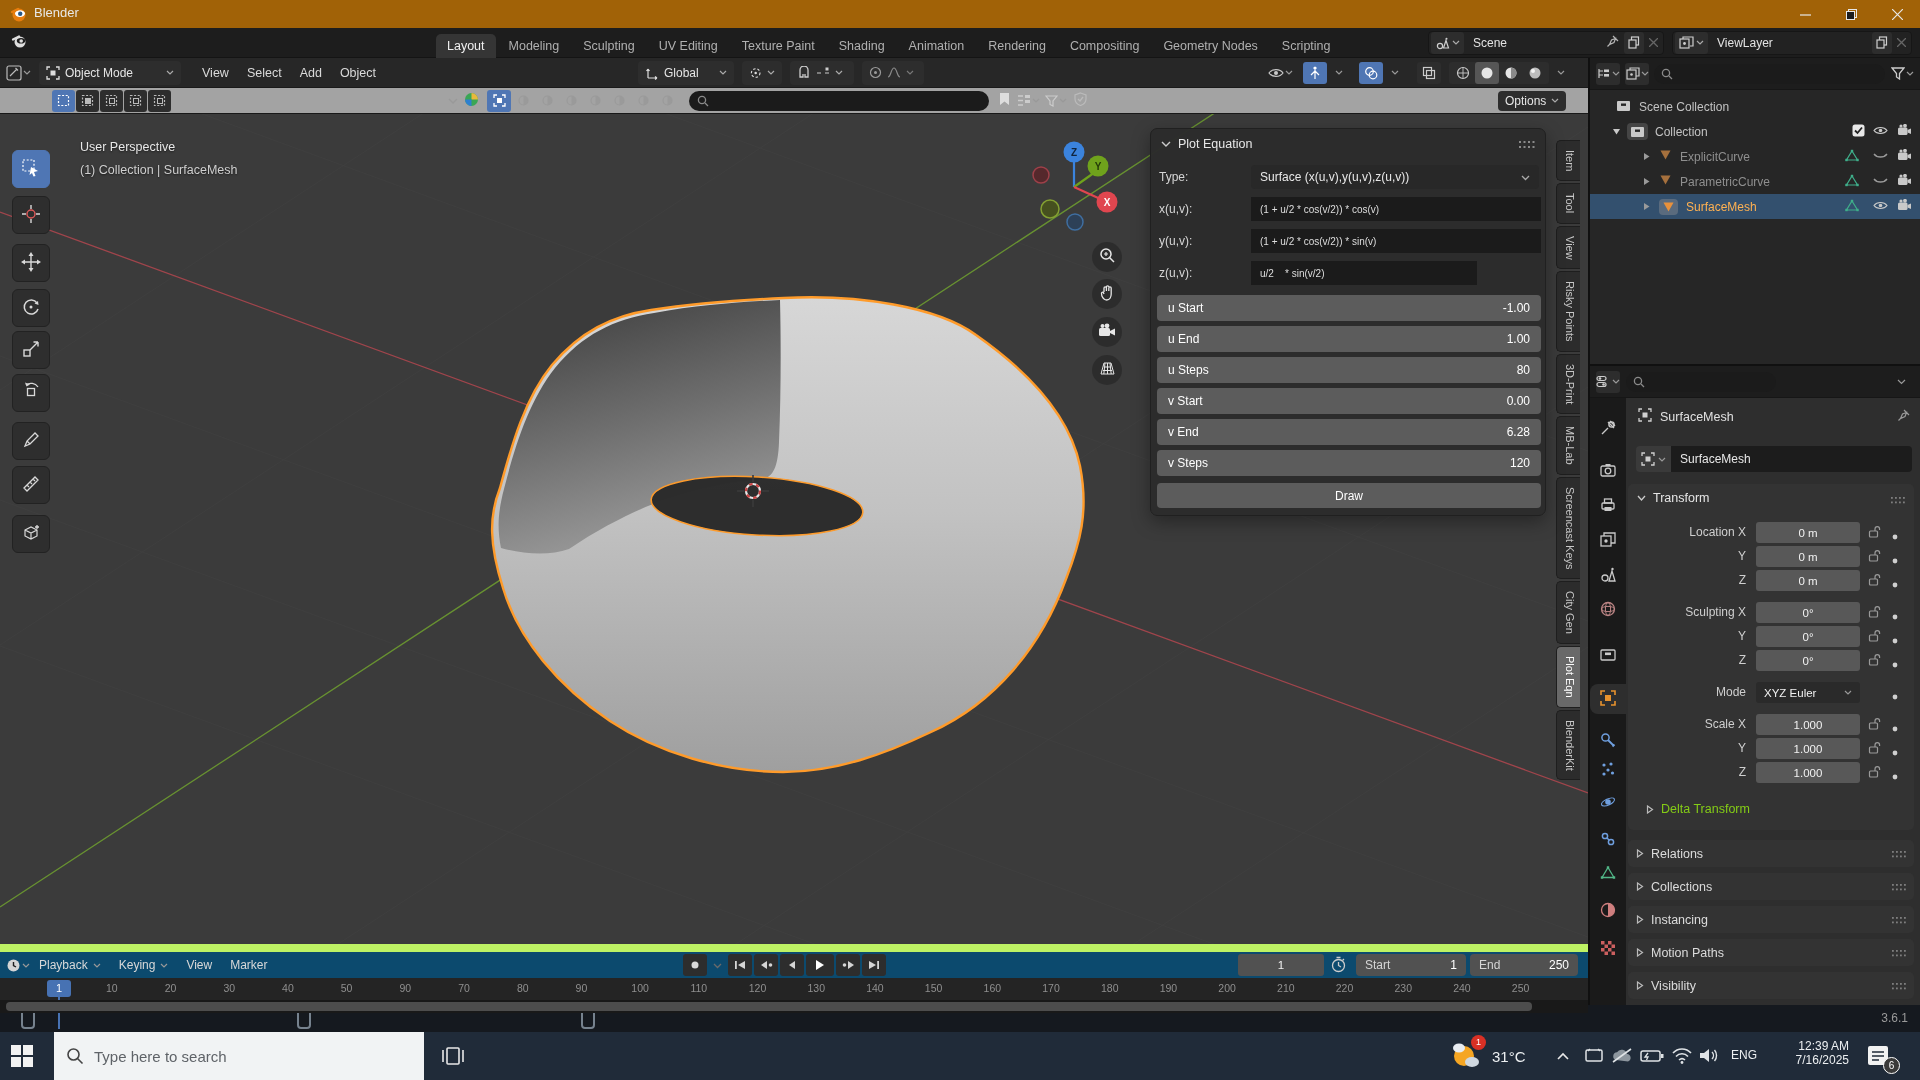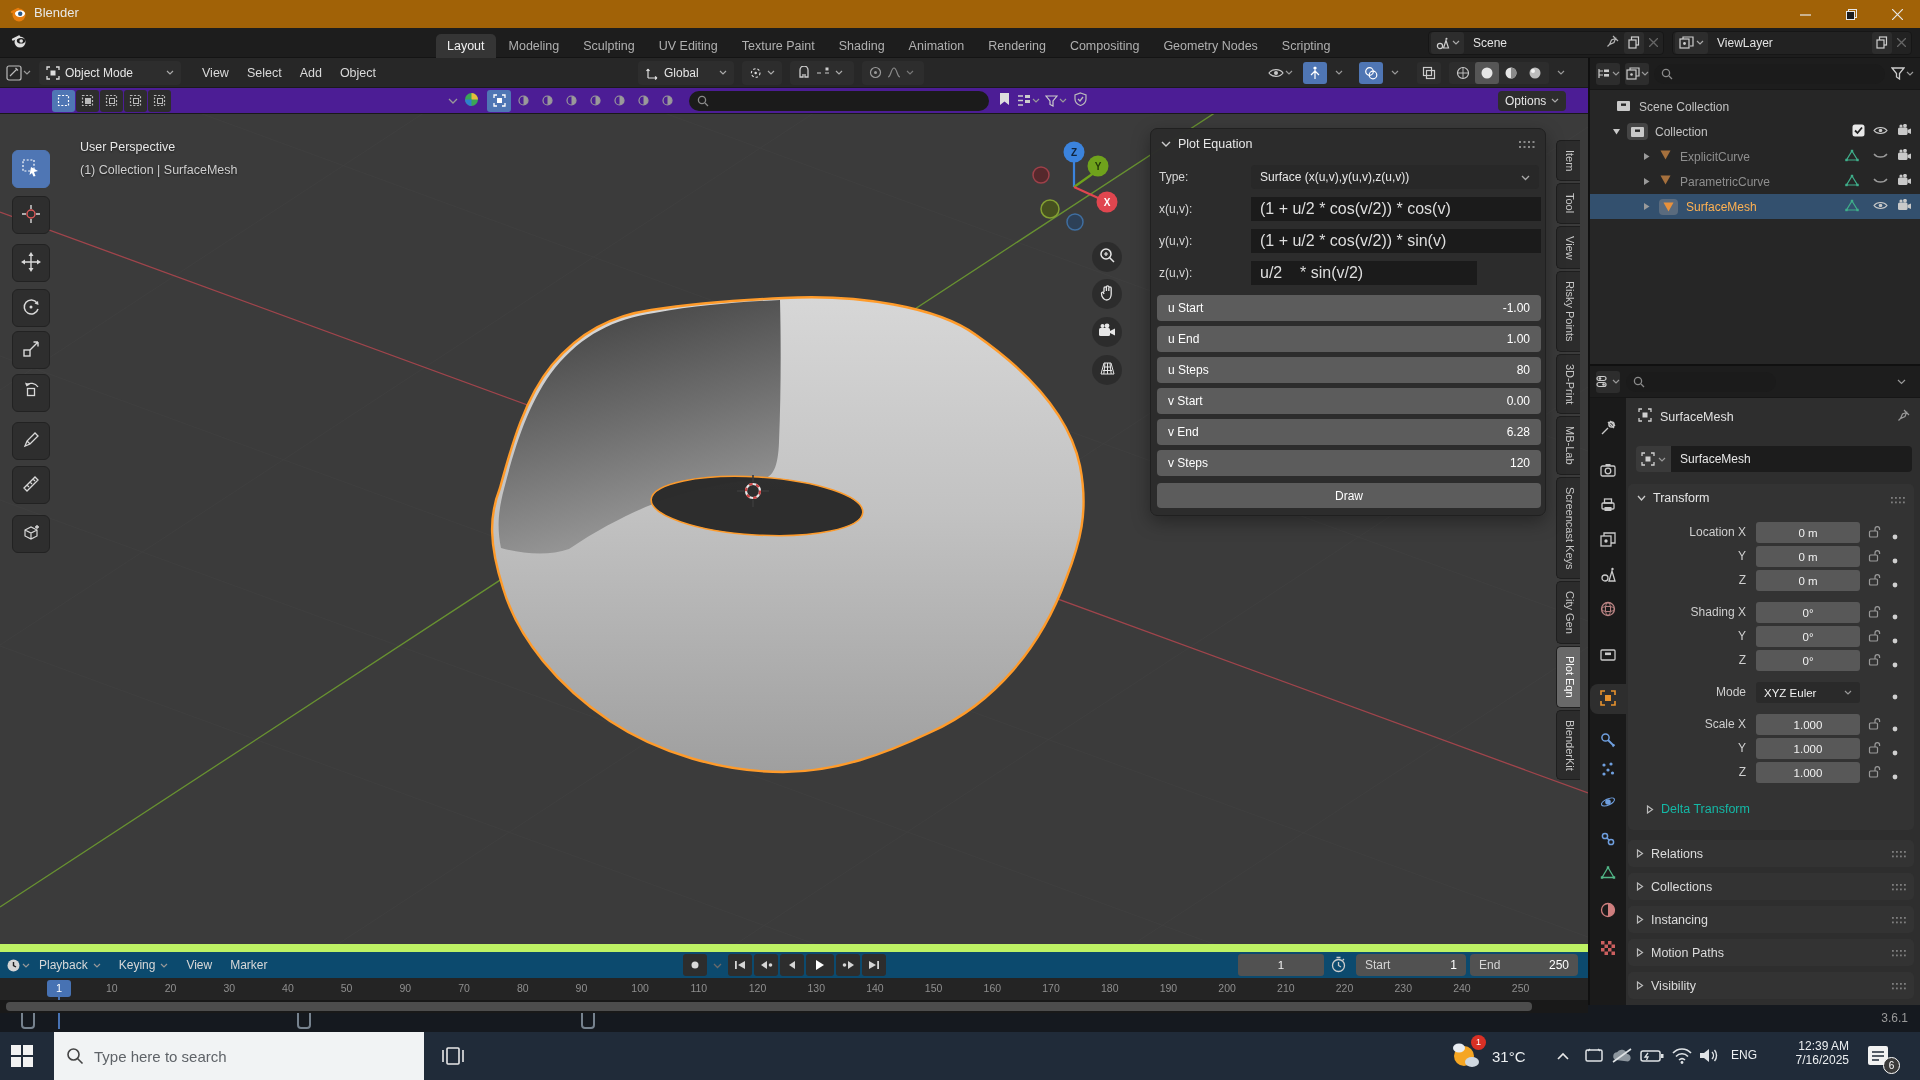--- a/index.html
+++ b/index.html
@@ -11,37 +11,37 @@
   .titlebar{left:0;top:0;width:1920px;height:28px;background:#a16207;display:flex;align-items:center;color:#e8e8e8;font-size:13px}
   .winbtn{width:46px;height:28px;display:flex;align-items:center;justify-content:center}
   .topbar{left:0;top:28px;width:1920px;height:30px;background:#1d1d1d;display:flex;align-items:center;border-bottom:1px solid #141414}
   .menu-item{padding:0 10px;color:#dcdcdc;font-size:12.5px;height:30px;display:flex;align-items:center}
   .ws-tabs{display:flex;align-items:flex-end;height:30px;gap:2px;overflow:hidden;max-width:985px}
   .ws-tab{padding:5px 11px;font-size:12.5px;color:#b0b0b0;border-radius:5px 5px 0 0;white-space:nowrap}
   .ws-tab.active{background:#353535;color:#f0f0f0}
   .idwidget{height:24px;background:#222;border:1px solid #161616;border-radius:4px;display:flex;align-items:center;color:#e3e3e3}
   .idwidget .ibtn{height:22px;background:#2d2d2d;border-radius:3px;display:flex;align-items:center;padding:0 4px;gap:2px}
   .hdrA{left:0;top:58px;width:1588px;height:30px;background:#272727;display:flex;align-items:center;border-bottom:1px solid #1a1a1a;z-index:30}
-  .hdrB{left:0;top:88px;width:1588px;height:26px;background:#4c1d95;display:flex;align-items:center;z-index:30;border-bottom:1px solid #191919}
+  .hdrB{left:0;top:88px;width:1588px;height:26px;background:#a3a3a3;display:flex;align-items:center;z-index:30;border-bottom:1px solid #191919}
   .pillbtn{height:24px;background:#2d2d2d;border-radius:4px;display:flex;align-items:center;padding:0 7px;gap:5px;color:#e5e5e5}
   .hmenu{padding:0 9px;color:#dadada;font-size:12.5px}
   .iconbtn{height:22px;min-width:24px;border-radius:3px;display:flex;align-items:center;justify-content:center;gap:1px;background:#2d2d2d}
   .iconbtn.blue{background:#4f76b4}
   .iconbtn.plain{background:transparent}
   .selbtn{width:23px;height:22px;border-radius:3px;background:#2d2d2d;display:flex;align-items:center;justify-content:center;margin-right:1px}
   .selbtn.active{background:#4f76b4}
   .vp-search{height:20px;background:#1b1b1b;border-radius:10px;display:flex;align-items:center;padding:0 8px;color:#8a8a8a}
   .toolcol{z-index:25}
   .toolbtn{position:absolute;left:12px;width:38px;height:38px;background:#2e2e2e;border:1px solid #222;border-radius:6px;display:flex;align-items:center;justify-content:center}
   .toolbtn.active{background:#4f76b4;border-color:#4f76b4}
   .overlaytext{z-index:20;color:#e8e8e8;text-shadow:0 1px 2px rgba(0,0,0,.55);font-size:12.5px}
   .navbtn{position:absolute;width:30px;height:30px;border-radius:50%;background:rgba(40,40,40,.75);display:flex;align-items:center;justify-content:center;z-index:24}
   .plotpanel{left:1150px;top:128px;width:396px;height:388px;background:rgba(43,43,43,.97);border:1px solid #202020;border-radius:7px;z-index:40;box-shadow:0 6px 18px rgba(0,0,0,.35)}
   .pp-label{position:absolute;left:8px;color:#d6d6d6;font-size:12px;line-height:24px}
-  .pp-field{position:absolute;height:24px;background:#1b1b1b;border-radius:0;color:#dedede;display:flex;align-items:center;padding:0 9px;white-space:pre;font-size:16px}
+  .pp-field{position:absolute;height:24px;background:#1b1b1b;border-radius:0;color:#dedede;display:flex;align-items:center;padding:0 9px;white-space:pre;font-size:10px}
   .pp-drop{position:absolute;height:24px;background:#282828;border-radius:4px;color:#e8e8e8;display:flex;align-items:center;padding:0 9px;font-size:12px}
   .pp-slider{position:absolute;left:6px;width:384px;height:26px;background:#5c5c5c;border-radius:4px;color:#fff;display:flex;align-items:center;justify-content:space-between;padding:0 11px;font-size:12px}
   .pp-draw{position:absolute;left:6px;width:384px;height:25px;background:#5c5c5c;border-radius:4px;color:#fff;display:flex;align-items:center;justify-content:center;font-size:12px}
   .sidetabs{left:1556px;top:140px;width:30px;z-index:35;display:flex;flex-direction:column;gap:2px}
   .sidetab{writing-mode:vertical-rl;background:#2c2c2c;border:1px solid #1e1e1e;border-right:none;border-radius:5px 0 0 5px;color:#c8c8c8;font-size:11px;padding:9px 4px;width:24px;text-align:center}
   .sidetab.active{background:#696969;color:#fff}
   .rightcol{left:1588px;top:58px;width:332px;height:947px;background:#2e2e2e;border-left:2px solid #101010}
   .outliner{position:absolute;left:0;top:0;width:330px;height:308px;background:#262626;border-bottom:2px solid #101010}
   .o-header{height:32px;background:#1d1d1d;display:flex;align-items:center;padding:0 6px;gap:5px;border-bottom:1px solid #161616}
   .o-search{flex:1;height:20px;background:#1b1b1b;border-radius:10px;display:flex;align-items:center;padding:0 7px}
@@ -1008,21 +1008,21 @@
               </svg></span>
             <span class="t-label" style="left: 0px; top: 89px;">Z</span>
             <div class="t-field" style="left: 128px; top: 86px; width: 104px;">0 m</div>
             <span class="abs" style="left: 240px; top: 89px;"><svg width="13" height="13">
                 <rect x="1.5" y="6" width="8" height="6" rx="1" fill="none" stroke="#9a9a9a" stroke-width="1.2"></rect>
                 <path d="M7 6 V4 a2.3 2.3 0 0 1 4.6 0 V5" fill="none" stroke="#9a9a9a" stroke-width="1.2"></path>
               </svg></span>
             <span class="abs" style="left: 264px; top: 93px;"><svg width="6" height="6">
                 <circle cx="3" cy="3" r="2.4" fill="#cfcfcf"></circle>
               </svg></span>
-            <span class="t-label" style="left: 0px; top: 121px;">Shading X</span>
+            <span class="t-label" style="left: 0px; top: 121px;">Sculpting X</span>
             <div class="t-field" style="left: 128px; top: 118px; width: 104px;">0°</div>
             <span class="abs" style="left: 240px; top: 121px;"><svg width="13" height="13">
                 <rect x="1.5" y="6" width="8" height="6" rx="1" fill="none" stroke="#9a9a9a" stroke-width="1.2"></rect>
                 <path d="M7 6 V4 a2.3 2.3 0 0 1 4.6 0 V5" fill="none" stroke="#9a9a9a" stroke-width="1.2"></path>
               </svg></span>
             <span class="abs" style="left: 264px; top: 125px;"><svg width="6" height="6">
                 <circle cx="3" cy="3" r="2.4" fill="#cfcfcf"></circle>
               </svg></span>
             <span class="t-label" style="left: 0px; top: 145px;">Y</span>
             <div class="t-field" style="left: 128px; top: 142px; width: 104px;">0°</div>
@@ -1076,21 +1076,21 @@
                 <rect x="1.5" y="6" width="8" height="6" rx="1" fill="none" stroke="#9a9a9a" stroke-width="1.2"></rect>
                 <path d="M7 6 V4 a2.3 2.3 0 0 1 4.6 0 V5" fill="none" stroke="#9a9a9a" stroke-width="1.2"></path>
               </svg></span>
             <span class="abs" style="left: 264px; top: 285px;"><svg width="6" height="6">
                 <circle cx="3" cy="3" r="2.4" fill="#cfcfcf"></circle>
               </svg></span>
             <div class="row abs" style="left: 18px; top: 318px; gap: 7px;">
               <svg width="8" height="9">
                 <path d="M1.5 1 L6.5 4.5 L1.5 8 Z" fill="none" stroke="#bbb" stroke-width="1.2"></path>
               </svg>
-              <span style="color:#14b8a6;font-size:12.5px">Delta Transform</span>
+              <span style="color:#84cc16;font-size:12.5px">Delta Transform</span>
             </div>
           </div>
           <div class="sectionbar" style="left: 2px; top: 442px; width: 286px; gap: 46px;">
             <span class="row" style="gap:7px">
               <svg width="8" height="9">
                 <path d="M1.5 1 L6.5 4.5 L1.5 8 Z" fill="none" stroke="#bbb" stroke-width="1.2"></path>
               </svg>
               <span>Relations</span>
             </span>
             <span><svg width="14" height="7">

